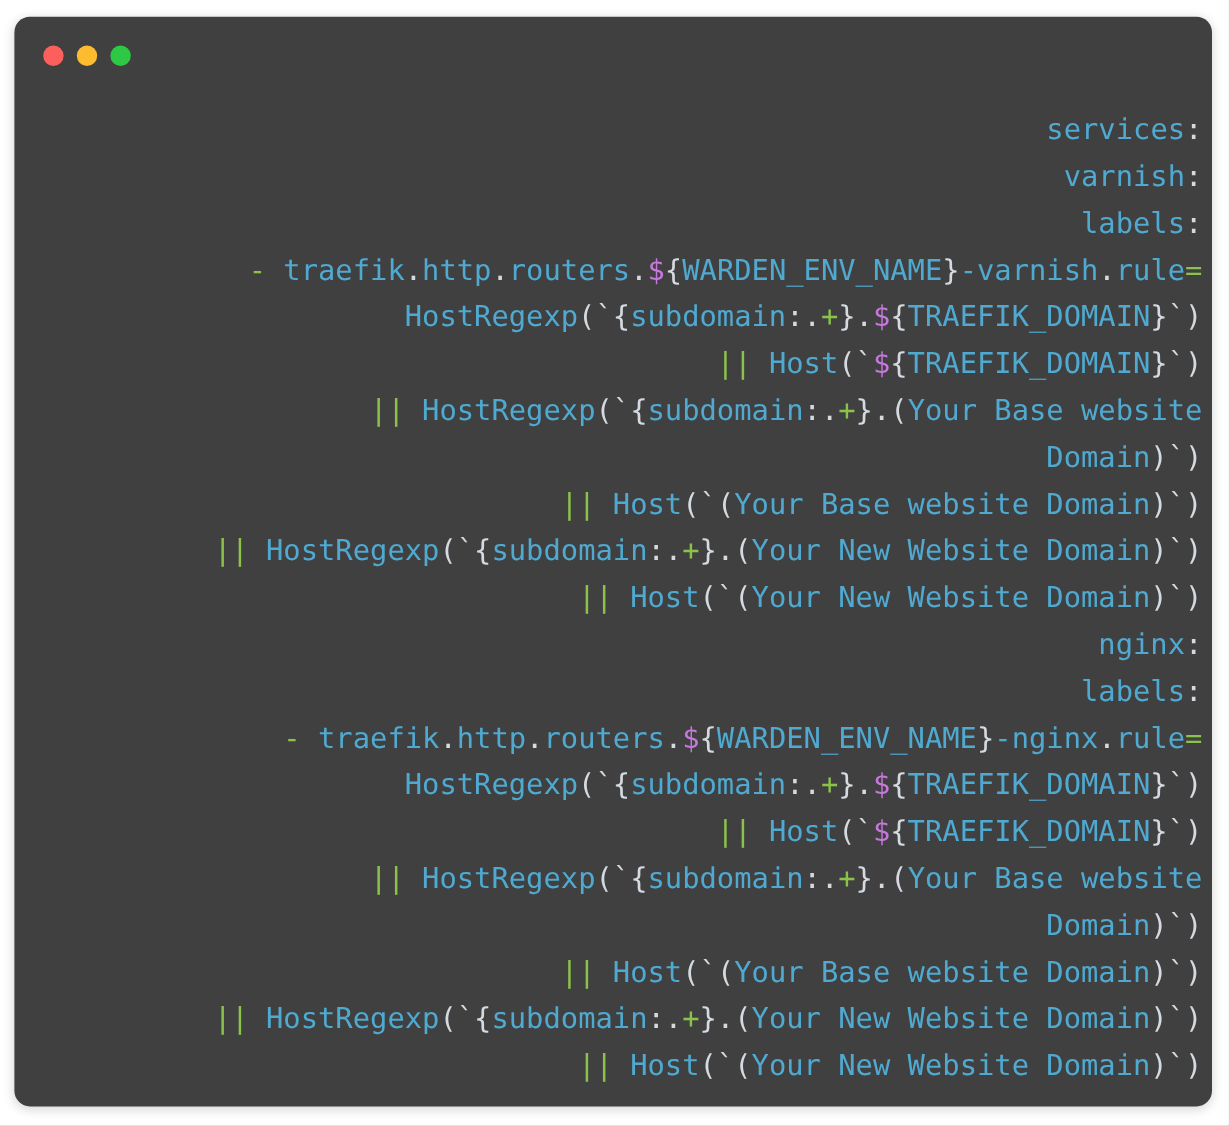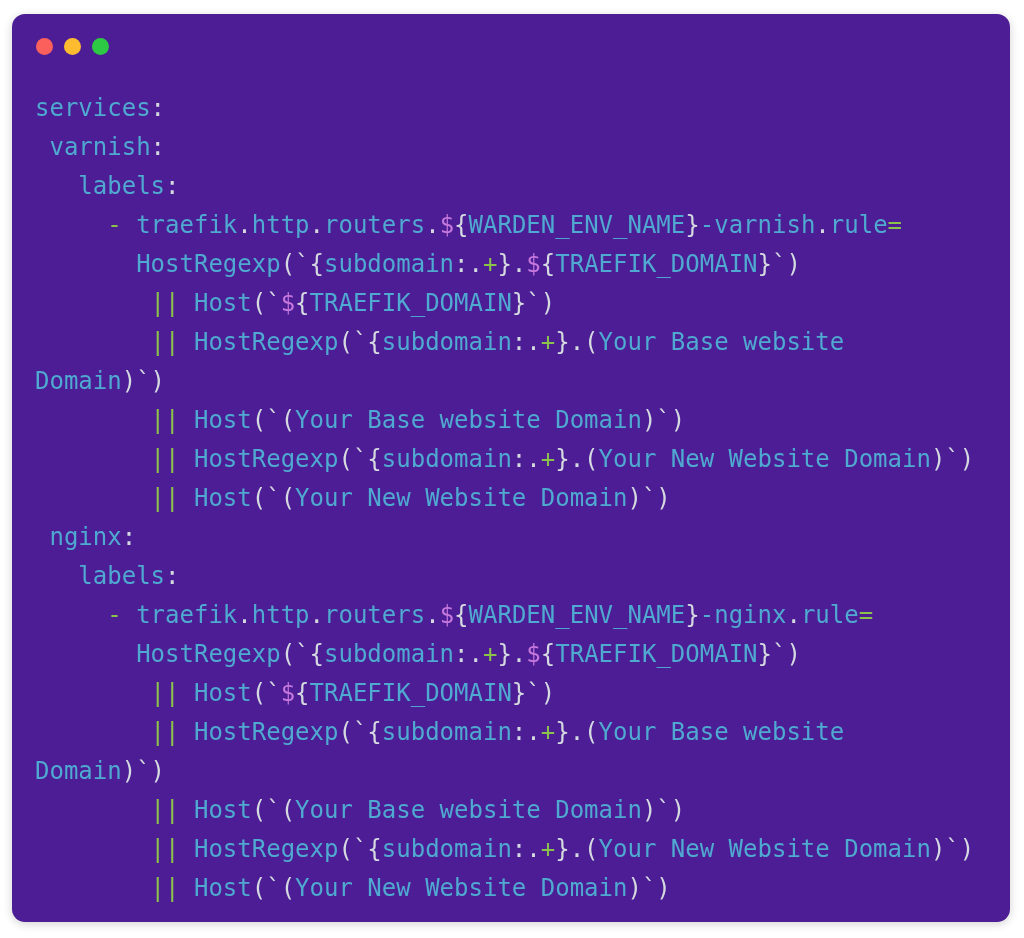--- a/index.html
+++ b/index.html
@@ -44,20 +44,20 @@
     white-space: pre;
     letter-spacing: 0;
   }
   .line {
     height: 39px;
   }
 </style>
 </head>
 <body style="background: rgb(255, 255, 255);">
 
-<div class="window" style="background: #4c1d95;">
+<div class="window" style="background: #404040; text-align: right;">
   <div class="titlebar">
     <span class="dot" style="background: rgb(252, 96, 92);"></span>
     <span class="dot" style="background: rgb(253, 188, 47);"></span>
     <span class="dot" style="background: rgb(46, 201, 68);"></span>
   </div>
   <div class="code"><div class="line"><span style="color: rgb(79, 169, 208);">services</span><span style="color: rgb(213, 218, 224);">:</span></div><div class="line"><span style="color: rgb(213, 218, 224);"> </span><span style="color: rgb(79, 169, 208);">varnish</span><span style="color: rgb(213, 218, 224);">:</span></div><div class="line"><span style="color: rgb(213, 218, 224);">   </span><span style="color: rgb(79, 169, 208);">labels</span><span style="color: rgb(213, 218, 224);">:</span></div><div class="line"><span style="color: rgb(213, 218, 224);">     </span><span style="color: rgb(139, 195, 74);">-</span><span style="color: rgb(213, 218, 224);"> </span><span style="color: rgb(79, 169, 208);">traefik</span><span style="color: rgb(213, 218, 224);">.</span><span style="color: rgb(79, 169, 208);">http</span><span style="color: rgb(213, 218, 224);">.</span><span style="color: rgb(79, 169, 208);">routers</span><span style="color: rgb(213, 218, 224);">.</span><span style="color: rgb(198, 120, 221);">$</span><span style="color: rgb(213, 218, 224);">{</span><span style="color: rgb(79, 169, 208);">WARDEN_ENV_NAME</span><span style="color: rgb(213, 218, 224);">}</span><span style="color: rgb(79, 169, 208);">-varnish</span><span style="color: rgb(213, 218, 224);">.</span><span style="color: rgb(79, 169, 208);">rule</span><span style="color: rgb(139, 195, 74);">=</span></div><div class="line"><span style="color: rgb(213, 218, 224);">       </span><span style="color: rgb(79, 169, 208);">HostRegexp</span><span style="color: rgb(213, 218, 224);">(`{</span><span style="color: rgb(79, 169, 208);">subdomain</span><span style="color: rgb(213, 218, 224);">:.</span><span style="color: rgb(139, 195, 74);">+</span><span style="color: rgb(213, 218, 224);">}.</span><span style="color: rgb(198, 120, 221);">$</span><span style="color: rgb(213, 218, 224);">{</span><span style="color: rgb(79, 169, 208);">TRAEFIK_DOMAIN</span><span style="color: rgb(213, 218, 224);">}`)</span></div><div class="line"><span style="color: rgb(213, 218, 224);">        </span><span style="color: rgb(139, 195, 74);">||</span><span style="color: rgb(213, 218, 224);"> </span><span style="color: rgb(79, 169, 208);">Host</span><span style="color: rgb(213, 218, 224);">(`</span><span style="color: rgb(198, 120, 221);">$</span><span style="color: rgb(213, 218, 224);">{</span><span style="color: rgb(79, 169, 208);">TRAEFIK_DOMAIN</span><span style="color: rgb(213, 218, 224);">}`)</span></div><div class="line"><span style="color: rgb(213, 218, 224);">        </span><span style="color: rgb(139, 195, 74);">||</span><span style="color: rgb(213, 218, 224);"> </span><span style="color: rgb(79, 169, 208);">HostRegexp</span><span style="color: rgb(213, 218, 224);">(`{</span><span style="color: rgb(79, 169, 208);">subdomain</span><span style="color: rgb(213, 218, 224);">:.</span><span style="color: rgb(139, 195, 74);">+</span><span style="color: rgb(213, 218, 224);">}.(</span><span style="color: rgb(79, 169, 208);">Your Base website</span></div><div class="line"><span style="color: rgb(79, 169, 208);">Domain</span><span style="color: rgb(213, 218, 224);">)`)</span></div><div class="line"><span style="color: rgb(213, 218, 224);">        </span><span style="color: rgb(139, 195, 74);">||</span><span style="color: rgb(213, 218, 224);"> </span><span style="color: rgb(79, 169, 208);">Host</span><span style="color: rgb(213, 218, 224);">(`(</span><span style="color: rgb(79, 169, 208);">Your Base website Domain</span><span style="color: rgb(213, 218, 224);">)`)</span></div><div class="line"><span style="color: rgb(213, 218, 224);">        </span><span style="color: rgb(139, 195, 74);">||</span><span style="color: rgb(213, 218, 224);"> </span><span style="color: rgb(79, 169, 208);">HostRegexp</span><span style="color: rgb(213, 218, 224);">(`{</span><span style="color: rgb(79, 169, 208);">subdomain</span><span style="color: rgb(213, 218, 224);">:.</span><span style="color: rgb(139, 195, 74);">+</span><span style="color: rgb(213, 218, 224);">}.(</span><span style="color: rgb(79, 169, 208);">Your New Website Domain</span><span style="color: rgb(213, 218, 224);">)`)</span></div><div class="line"><span style="color: rgb(213, 218, 224);">        </span><span style="color: rgb(139, 195, 74);">||</span><span style="color: rgb(213, 218, 224);"> </span><span style="color: rgb(79, 169, 208);">Host</span><span style="color: rgb(213, 218, 224);">(`(</span><span style="color: rgb(79, 169, 208);">Your New Website Domain</span><span style="color: rgb(213, 218, 224);">)`)</span></div><div class="line"><span style="color: rgb(213, 218, 224);"> </span><span style="color: rgb(79, 169, 208);">nginx</span><span style="color: rgb(213, 218, 224);">:</span></div><div class="line"><span style="color: rgb(213, 218, 224);">   </span><span style="color: rgb(79, 169, 208);">labels</span><span style="color: rgb(213, 218, 224);">:</span></div><div class="line"><span style="color: rgb(213, 218, 224);">     </span><span style="color: rgb(139, 195, 74);">-</span><span style="color: rgb(213, 218, 224);"> </span><span style="color: rgb(79, 169, 208);">traefik</span><span style="color: rgb(213, 218, 224);">.</span><span style="color: rgb(79, 169, 208);">http</span><span style="color: rgb(213, 218, 224);">.</span><span style="color: rgb(79, 169, 208);">routers</span><span style="color: rgb(213, 218, 224);">.</span><span style="color: rgb(198, 120, 221);">$</span><span style="color: rgb(213, 218, 224);">{</span><span style="color: rgb(79, 169, 208);">WARDEN_ENV_NAME</span><span style="color: rgb(213, 218, 224);">}</span><span style="color: rgb(79, 169, 208);">-nginx</span><span style="color: rgb(213, 218, 224);">.</span><span style="color: rgb(79, 169, 208);">rule</span><span style="color: rgb(139, 195, 74);">=</span></div><div class="line"><span style="color: rgb(213, 218, 224);">       </span><span style="color: rgb(79, 169, 208);">HostRegexp</span><span style="color: rgb(213, 218, 224);">(`{</span><span style="color: rgb(79, 169, 208);">subdomain</span><span style="color: rgb(213, 218, 224);">:.</span><span style="color: rgb(139, 195, 74);">+</span><span style="color: rgb(213, 218, 224);">}.</span><span style="color: rgb(198, 120, 221);">$</span><span style="color: rgb(213, 218, 224);">{</span><span style="color: rgb(79, 169, 208);">TRAEFIK_DOMAIN</span><span style="color: rgb(213, 218, 224);">}`)</span></div><div class="line"><span style="color: rgb(213, 218, 224);">        </span><span style="color: rgb(139, 195, 74);">||</span><span style="color: rgb(213, 218, 224);"> </span><span style="color: rgb(79, 169, 208);">Host</span><span style="color: rgb(213, 218, 224);">(`</span><span style="color: rgb(198, 120, 221);">$</span><span style="color: rgb(213, 218, 224);">{</span><span style="color: rgb(79, 169, 208);">TRAEFIK_DOMAIN</span><span style="color: rgb(213, 218, 224);">}`)</span></div><div class="line"><span style="color: rgb(213, 218, 224);">        </span><span style="color: rgb(139, 195, 74);">||</span><span style="color: rgb(213, 218, 224);"> </span><span style="color: rgb(79, 169, 208);">HostRegexp</span><span style="color: rgb(213, 218, 224);">(`{</span><span style="color: rgb(79, 169, 208);">subdomain</span><span style="color: rgb(213, 218, 224);">:.</span><span style="color: rgb(139, 195, 74);">+</span><span style="color: rgb(213, 218, 224);">}.(</span><span style="color: rgb(79, 169, 208);">Your Base website</span></div><div class="line"><span style="color: rgb(79, 169, 208);">Domain</span><span style="color: rgb(213, 218, 224);">)`)</span></div><div class="line"><span style="color: rgb(213, 218, 224);">        </span><span style="color: rgb(139, 195, 74);">||</span><span style="color: rgb(213, 218, 224);"> </span><span style="color: rgb(79, 169, 208);">Host</span><span style="color: rgb(213, 218, 224);">(`(</span><span style="color: rgb(79, 169, 208);">Your Base website Domain</span><span style="color: rgb(213, 218, 224);">)`)</span></div><div class="line"><span style="color: rgb(213, 218, 224);">        </span><span style="color: rgb(139, 195, 74);">||</span><span style="color: rgb(213, 218, 224);"> </span><span style="color: rgb(79, 169, 208);">HostRegexp</span><span style="color: rgb(213, 218, 224);">(`{</span><span style="color: rgb(79, 169, 208);">subdomain</span><span style="color: rgb(213, 218, 224);">:.</span><span style="color: rgb(139, 195, 74);">+</span><span style="color: rgb(213, 218, 224);">}.(</span><span style="color: rgb(79, 169, 208);">Your New Website Domain</span><span style="color: rgb(213, 218, 224);">)`)</span></div><div class="line"><span style="color: rgb(213, 218, 224);">        </span><span style="color: rgb(139, 195, 74);">||</span><span style="color: rgb(213, 218, 224);"> </span><span style="color: rgb(79, 169, 208);">Host</span><span style="color: rgb(213, 218, 224);">(`(</span><span style="color: rgb(79, 169, 208);">Your New Website Domain</span><span style="color: rgb(213, 218, 224);">)`)</span></div></div>
 </div>
 
 </body></html>

